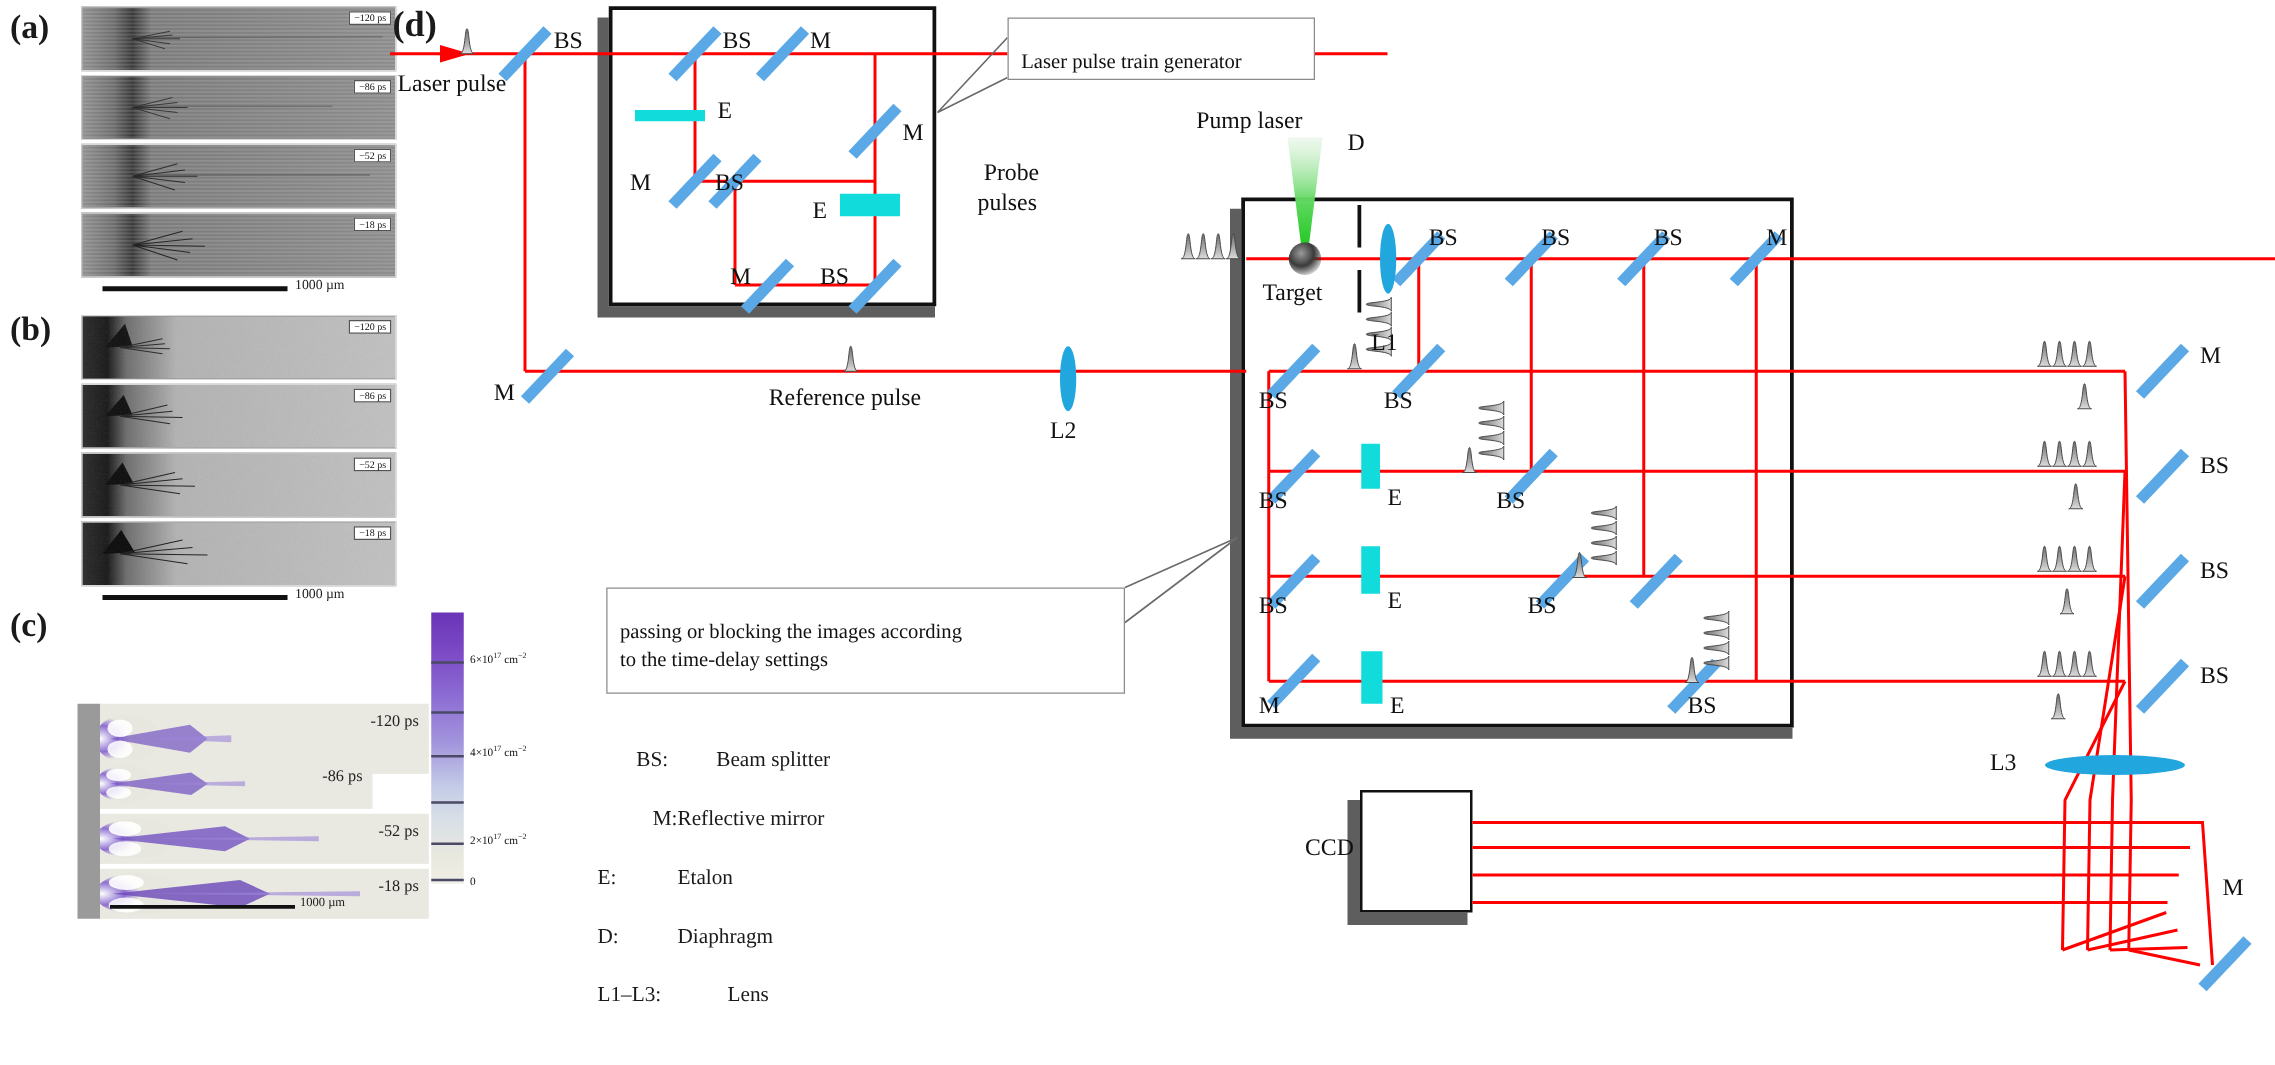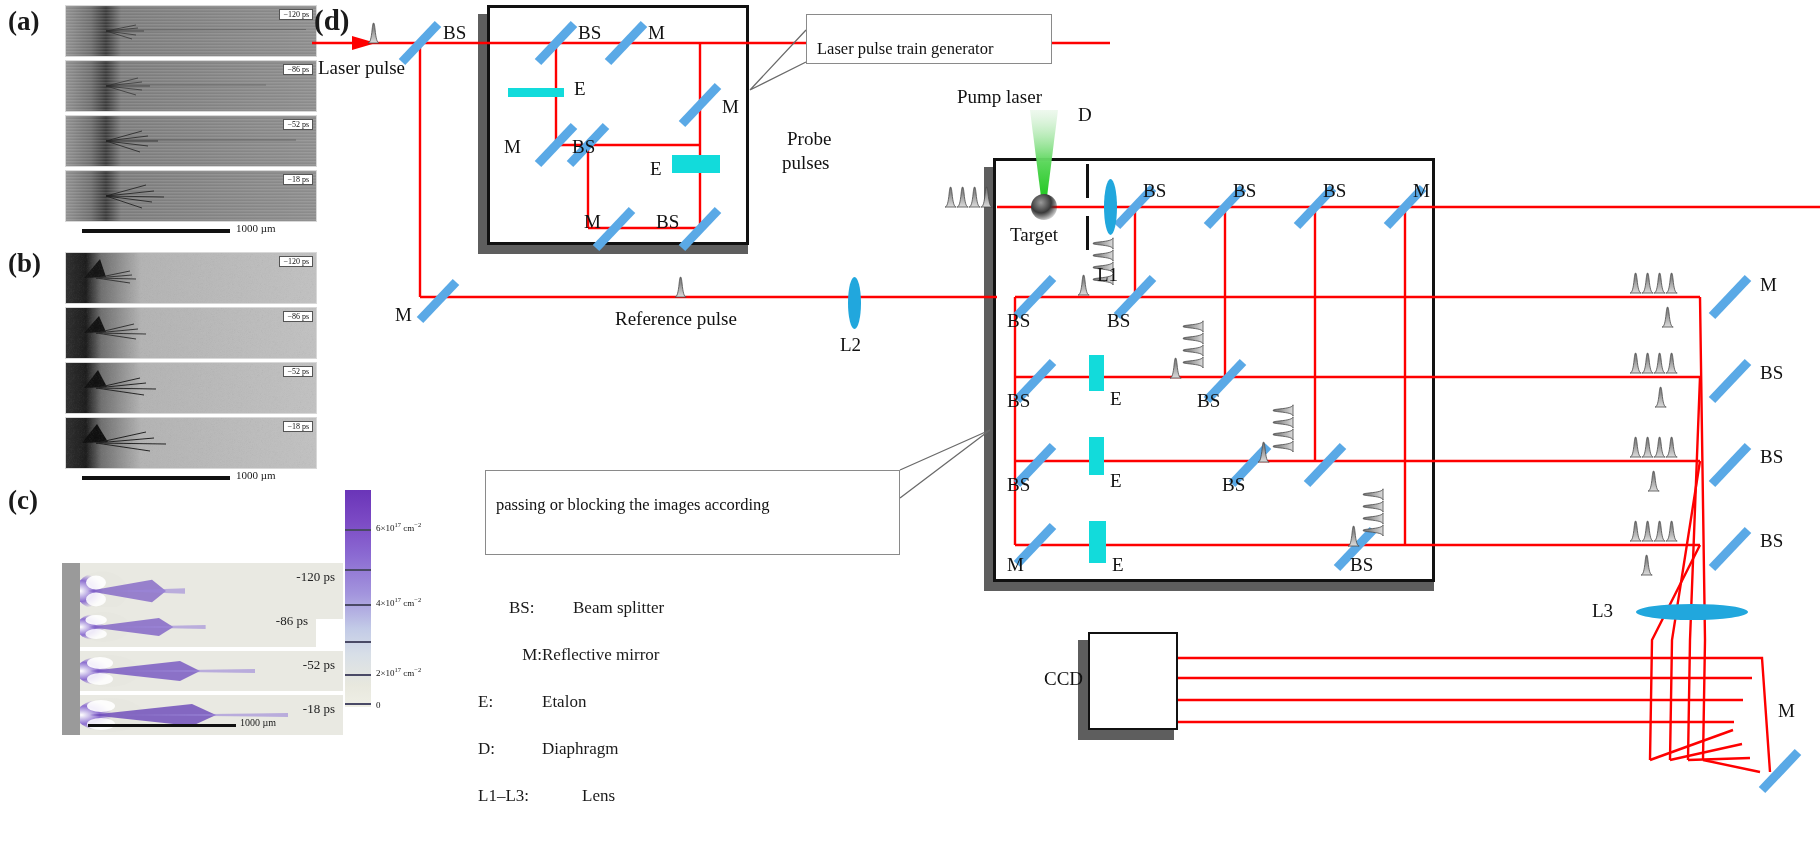--- a/index.html
+++ b/index.html
@@ -172,21 +172,21 @@
     <rect width="263" height="40" fill="#e9e9e2"></rect>
     <ellipse cx="22" cy="20" rx="26" ry="14" fill="url(#pl1)"></ellipse>
     <path d="M8 20 L72 12 L86 20 L72 28 Z" fill="#7b5cc4" opacity="0.75"></path>
     <path d="M30 20 L105 18 L105 22 Z" fill="#9b86d8" opacity="0.6"></path>
     <ellipse cx="16" cy="14" rx="10" ry="5" fill="#fff" opacity="0.9"></ellipse>
     <ellipse cx="16" cy="26" rx="10" ry="5" fill="#fff" opacity="0.85"></ellipse>
   </svg>
   <div class="simlabel">-120 ps</div>
 </div>
 
-<div class="simstrip" style="left:80px;top:607px;width:236px;height:40px;">
+<div class="simstrip" style="left:80px;top:607px;width:218px;height:40px;">
   <svg viewBox="0 0 263 40" preserveAspectRatio="none" style="width:100%;height:100%">
     <rect width="263" height="40" fill="#e9e9e2"></rect>
     <ellipse cx="26" cy="20" rx="30" ry="15" fill="url(#pl1)"></ellipse>
     <path d="M10 20 L88 11 L104 20 L88 29 Z" fill="#7b5cc4" opacity="0.78"></path>
     <path d="M34 20 L140 18 L140 22 Z" fill="#9b86d8" opacity="0.6"></path>
     <ellipse cx="18" cy="13" rx="12" ry="5" fill="#fff" opacity="0.9"></ellipse>
     <ellipse cx="18" cy="27" rx="12" ry="5" fill="#fff" opacity="0.85"></ellipse>
   </svg>
   <div class="simlabel">-86 ps</div>
 </div>
@@ -467,20 +467,21 @@
 <div class="lbl" style="left:1760px;top:362px;">BS</div>
 <div class="lbl" style="left:1760px;top:446px;">BS</div>
 <div class="lbl" style="left:1760px;top:530px;">BS</div>
 
 <div class="lens" style="left:1636px;top:604px;width:112px;height:16px;"></div>
 <div class="lbl" style="left:1592px;top:600px;">L3</div>
 <div class="lbl" style="left:1778px;top:700px;">M</div>
 
 <div class="callout" style="left:485px;top:470px;width:415px;height:85px;">
   <div>passing or blocking the  images according</div>
+  <div>to the time-delay settings</div>
 </div>
 
 <div class="legrow" style="left:478px;top:598px;margin-left:31px;">
   <span style="display:inline-block;width:64px;">BS:</span><span>Beam splitter</span>
 </div>
 <div class="legrow" style="left:478px;top:645px;text-align:right;">
   <span style="display:inline-block;width:64px;">M:</span><span>Reflective mirror</span>
 </div>
 <div class="legrow" style="left:478px;top:692px;">
   <span style="display:inline-block;width:64px;">E:</span><span>Etalon</span>

